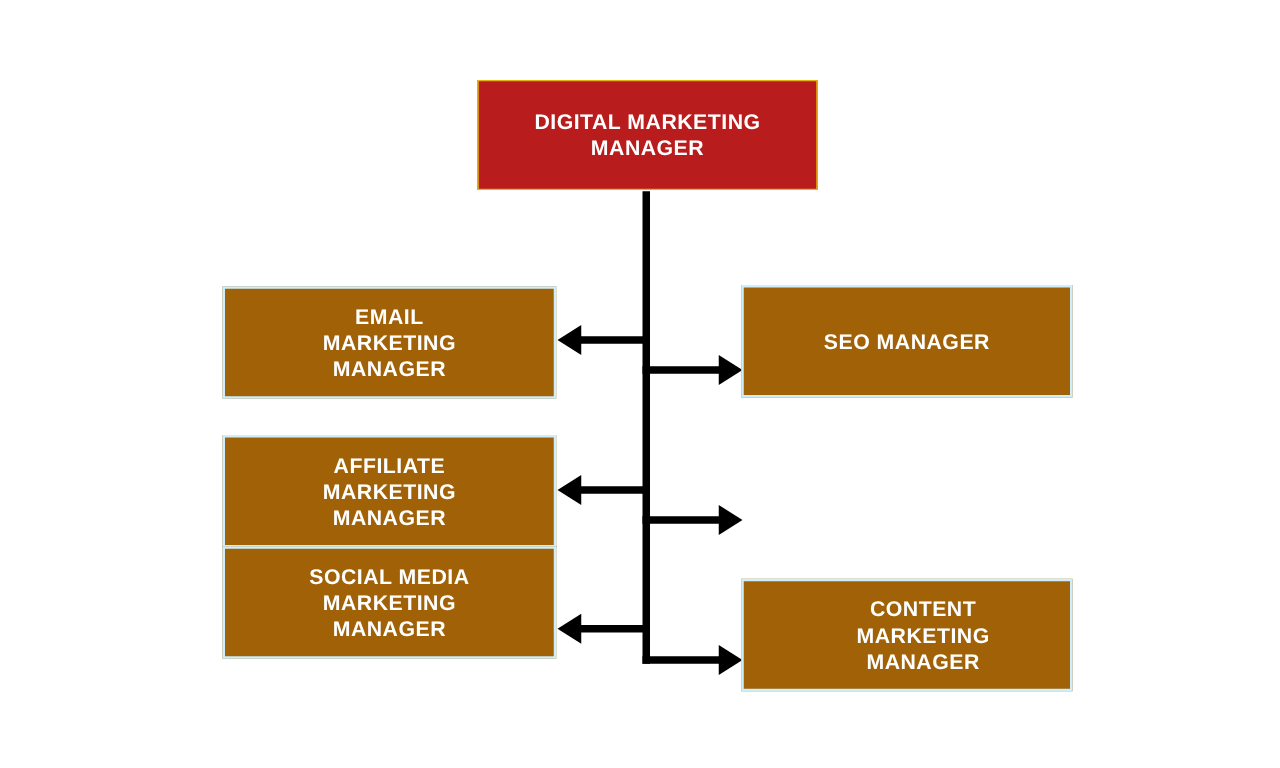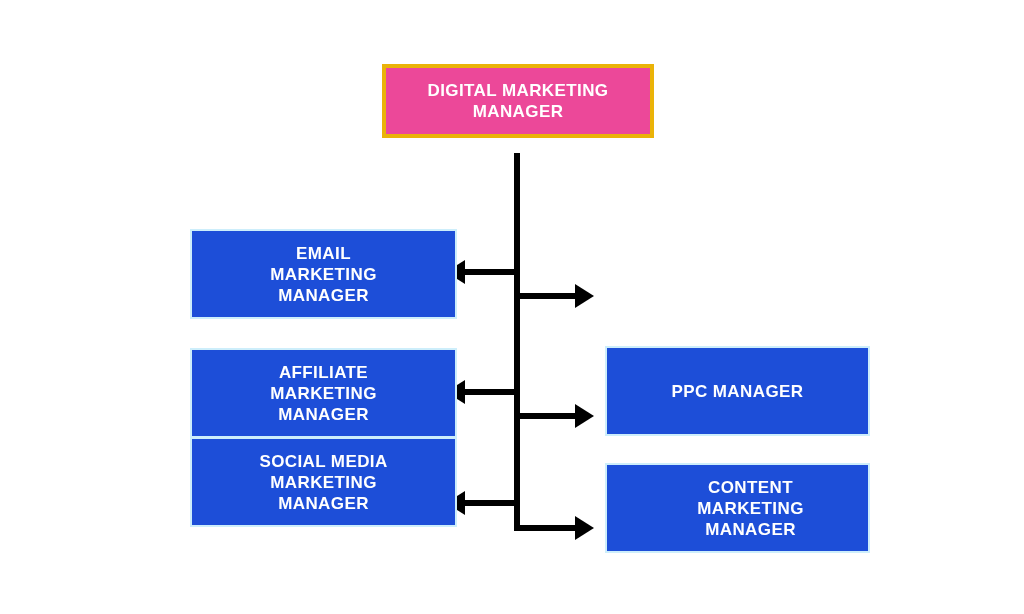--- a/index.html
+++ b/index.html
@@ -27,28 +27,27 @@
     color: #ffffff;
     font-weight: bold;
     font-size: 17px;
     line-height: 21px;
     letter-spacing: 0.4px;
     white-space: pre-line;
     text-transform: uppercase;
   }
   .node-root {
     left: 382px; top: 64px;
-    width: 272px; height: 74px;
-    background: #ec4899;
-    border: 4px solid #eab308;
+    width: 272px; height: 88px;
+    background: #b91c1c;
+    border: 1px solid #eab308;
   }
   .node-child {
-    background: #1d4ed8;
+    background: #a16207;
     border: 2px solid #cdeefb;
-    margin-left: 12px;
   }
   .node-email    { left: 178px; top: 229px; width: 267px; height: 90px; }
   .node-affiliate{ left: 178px; top: 348px; width: 267px; height: 90px; justify-content: center; }
   .node-social   { left: 178px; top: 437px; width: 267px; height: 90px; }
   .node-seo      { left: 593px; top: 228px; width: 265px; height: 90px; }
   .node-ppc      { left: 593px; top: 346px; width: 265px; height: 90px; }
   .node-content  { left: 593px; top: 463px; width: 265px; height: 90px; padding-left: 26px; }
 
   .spine {
     position: absolute;
@@ -125,24 +124,24 @@
 MARKETING
 MANAGER</span>
   </div>
 
   <div class="node node-child node-social">
     <span class="label">SOCIAL MEDIA
 MARKETING
 MANAGER</span>
   </div>
 
+  <div class="node node-child node-seo">
+    <span class="label">SEO MANAGER</span>
+  </div>
 
-  <div class="node node-child node-ppc">
-    <span class="label">PPC MANAGER</span>
-  </div>
 
   <div class="node node-child node-content">
     <span class="label">CONTENT
 MARKETING
 MANAGER</span>
   </div>
 
 </div>
 
 </body></html>

